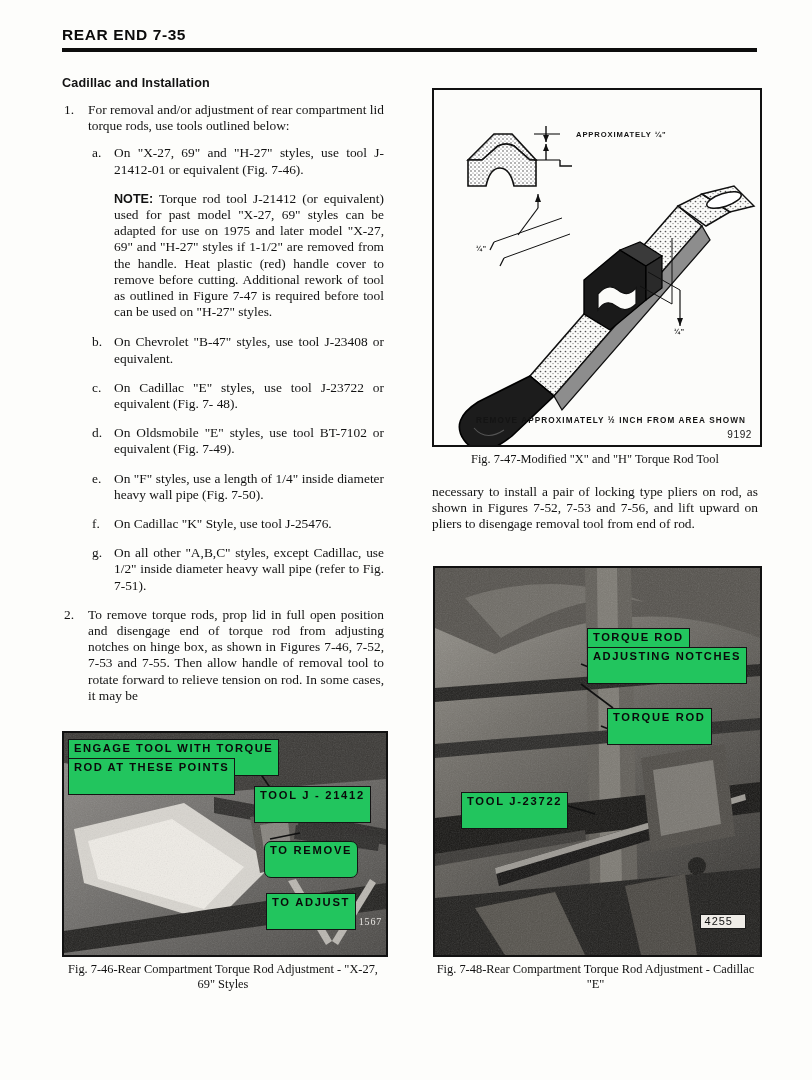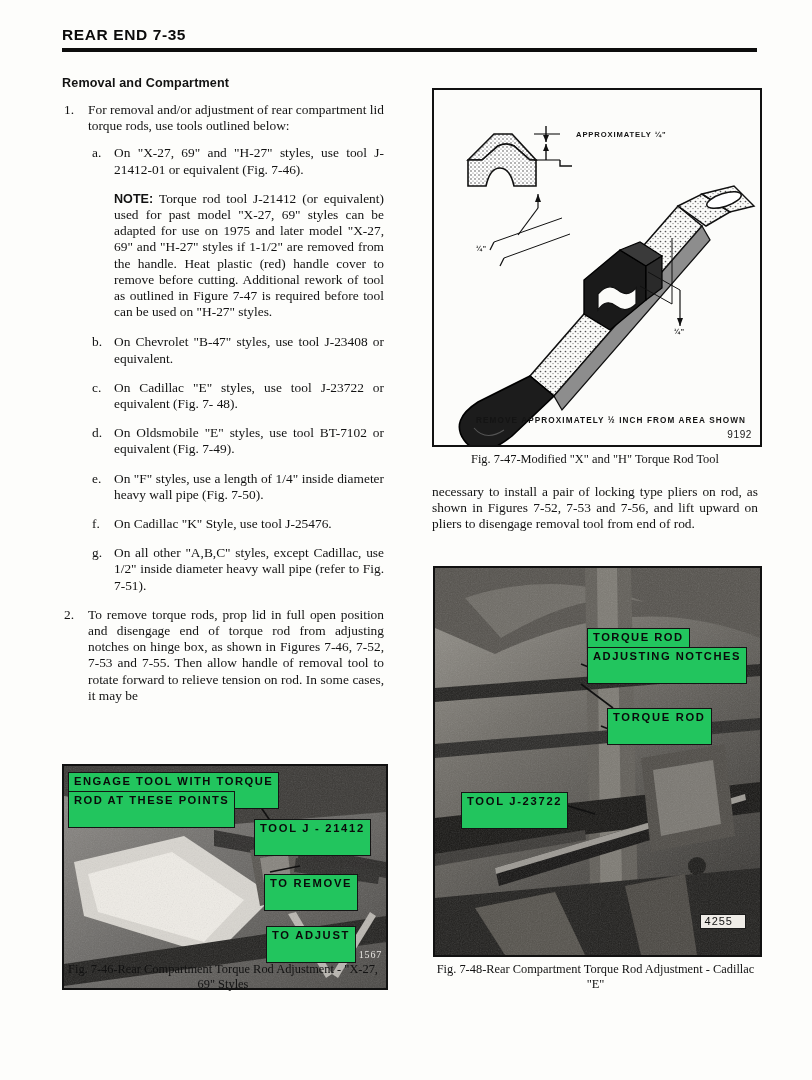--- a/index.html
+++ b/index.html
@@ -141,21 +141,21 @@
   .fig-note {
     position: absolute;
     font-family: "Liberation Sans", "DejaVu Sans", sans-serif;
     font-size: 8.2px;
     letter-spacing: 1.1px;
     font-weight: bold;
     color: #141414;
     white-space: nowrap;
   }
   
-  #fig-746 { left: 62px; top: 764px; width: 322px; height: 222px; }
+  #fig-746 { left: 62px; top: 731px; width: 322px; height: 222px; }
   #fig-748 { left: 433px; top: 566px; width: 325px; height: 387px; }
   .photo {
     position: absolute;
     inset: 0;
   }
   .callout {
     position: absolute;
     background: #22c55e;
     border: 1.6px solid #141414;
     color: #0a0a0a;
@@ -191,21 +191,21 @@
 
 <div class="page">
 
   <div class="header">
     <span class="header-title">REAR END 7-35</span>
   </div>
   <div class="header-rule"></div>
 
   <div class="col-left">
 
-    <h2 class="section-title">Removal and Compartment</h2>
+    <h2 class="section-title">Cadillac and Installation</h2>
 
     <div class="num-item">
       <span class="num-marker">1.</span>
       <p class="body-text">For removal and/or adjustment of rear compartment lid torque rods, use tools outlined below:</p>
 
       <div class="sub-list">
 
         <div class="alpha-item">
           <span class="alpha-marker">a.</span>
           <p class="body-text">On "X-27, 69" and "H-27" styles, use tool J-21412-01 or equivalent (Fig. 7-46).</p>
@@ -367,21 +367,21 @@
 
       <line x1="196" y1="40" x2="214" y2="66" stroke="#111" stroke-width="1.6"></line>
       <line x1="236" y1="100" x2="206" y2="106" stroke="#111" stroke-width="1.6"></line>
       <line x1="212" y1="140" x2="236" y2="132" stroke="#111" stroke-width="1.6"></line>
       <line x1="212" y1="184" x2="238" y2="176" stroke="#111" stroke-width="1.6"></line>
     </svg>
 
     <span class="callout two-line" style="left:4px; top:6px;">ENGAGE TOOL WITH TORQUE</span>
     <span class="callout two-line" style="left:4px; top:25px;">ROD AT THESE POINTS</span>
     <span class="callout" style="left:190px; top:53px;">TOOL J - 21412</span>
-    <span class="callout" style="left:200px; top:108px;">TO REMOVE</span>
+    <span class="callout" style="left:200px; top:108px;border-radius:7px;">TO REMOVE</span>
     <span class="callout" style="left:202px; top:160px;">TO ADJUST</span>
     <span class="plate-plain" style="right:4px; bottom:28px; color:#e8e6e2;">1567</span>
   </div>
 
   <div class="fig-caption" style="left:62px; top:962px; width:322px;">Fig. 7-46-Rear Compartment Torque Rod Adjustment - "X-27, 69" Styles</div>
 
   <div class="fig-box" id="fig-748">
     <svg class="photo" viewBox="0 0 325 387" preserveAspectRatio="none">
       <defs>
         <linearGradient id="g748" x1="0" y1="0" x2="0.6" y2="1">

